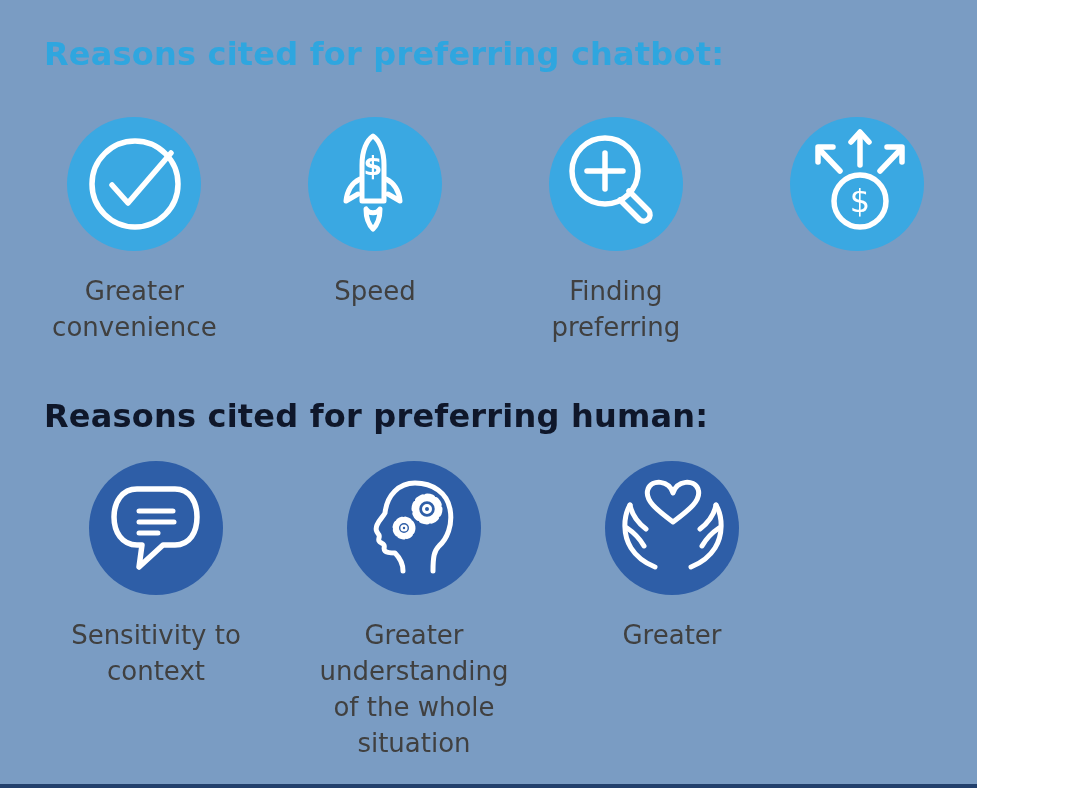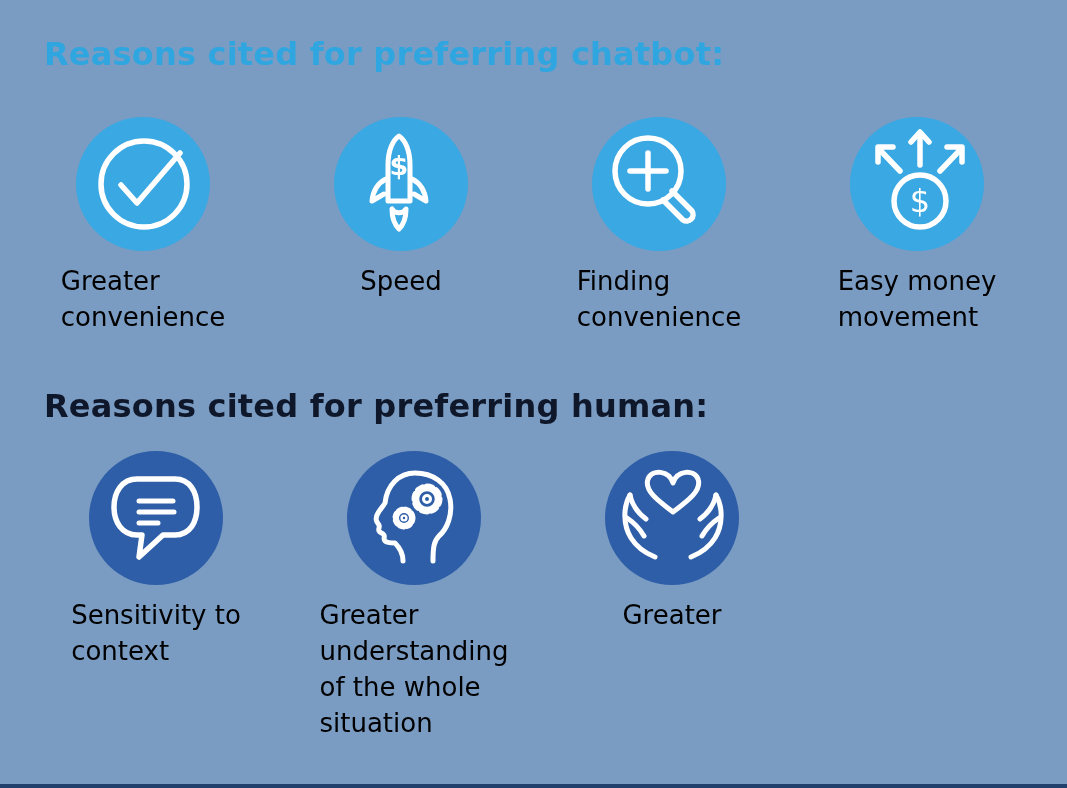--- a/index.html
+++ b/index.html
@@ -1,18 +1,18 @@
 <!DOCTYPE html>
 <html><head>
 <meta charset="utf-8">
 <style>
   html,body { margin:0; padding:0; }
   .canvas {
     position:relative;
-    width:1067px; height:788px;
+    width:977px; height:788px;
     background:#7a9cc3;
     font-family:"Liberation Sans", sans-serif;
     overflow:hidden;
   }
   .section-heading {
     margin:0;
     padding-left:44px;
     font-size:32px;
     font-weight:bold;
     font-family:"DejaVu Sans","Liberation Sans",sans-serif;
@@ -32,25 +32,25 @@
   }
   .circle {
     width:134px; height:134px;
     border-radius:50%;
     display:flex; align-items:center; justify-content:center;
   }
   .c-light { background:#3aa8e2; }
   .c-dark  { background:#2e5ea7; }
   .circle svg { width:134px; height:134px; display:block; }
   .item-label {
-    margin-top:13px;
+    margin-top:23px;
     font-size:26px;
     line-height:1.38;
-    color:#000000;
-    text-align:left;
+    color:#404040;
+    text-align:center;
     white-space:pre-line;
     font-family:"DejaVu Sans","Liberation Sans",sans-serif;
   }
   .bottom-bar {
     position:absolute; left:0; bottom:0;
     width:100%; height:4px;
     background:#22406c;
   }
 </style>
 </head>
@@ -89,38 +89,36 @@
     <div class="item-col">
       <div class="circle c-light">
         <svg viewBox="0 0 134 134" fill="none" stroke="#fff" stroke-width="5.5" stroke-linecap="round" stroke-linejoin="round">
           <circle cx="56" cy="54" r="33"></circle>
           <path d="M38 54 H74"></path>
           <path d="M56 36 V72"></path>
           <path d="M80 74 L100 94 A6.5 6.5 0 0 1 91 103 L71 83"></path>
         </svg>
       </div>
       <div class="item-label">Finding
-convenience</div>
+preferring</div>
     </div>
 
     <div class="item-col">
       <div class="circle c-light">
         <svg viewBox="0 0 134 134" fill="none" stroke="#fff" stroke-width="5.5" stroke-linecap="round" stroke-linejoin="round">
           <circle cx="70" cy="84" r="26"></circle>
           <text x="70" y="95" font-size="32" fill="#fff" stroke="none" text-anchor="middle" font-family="DejaVu Sans, sans-serif">$</text>
           <path d="M70 48 V16"></path>
           <path d="M61 25 L70 15 L79 25"></path>
           <path d="M50 54 L29 32"></path>
           <path d="M28 45 L28 30 L43 30"></path>
           <path d="M90 54 L111 32"></path>
           <path d="M97 30 L112 30 L112 45"></path>
         </svg>
       </div>
-      <div class="item-label">Easy money
-movement</div>
     </div>
 
   </div>
 
   <h2 class="section-heading h-dark">Reasons cited for preferring human:</h2>
 
   <div class="icon-row row-2">
 
     <div class="item-col">
       <div class="circle c-dark">

